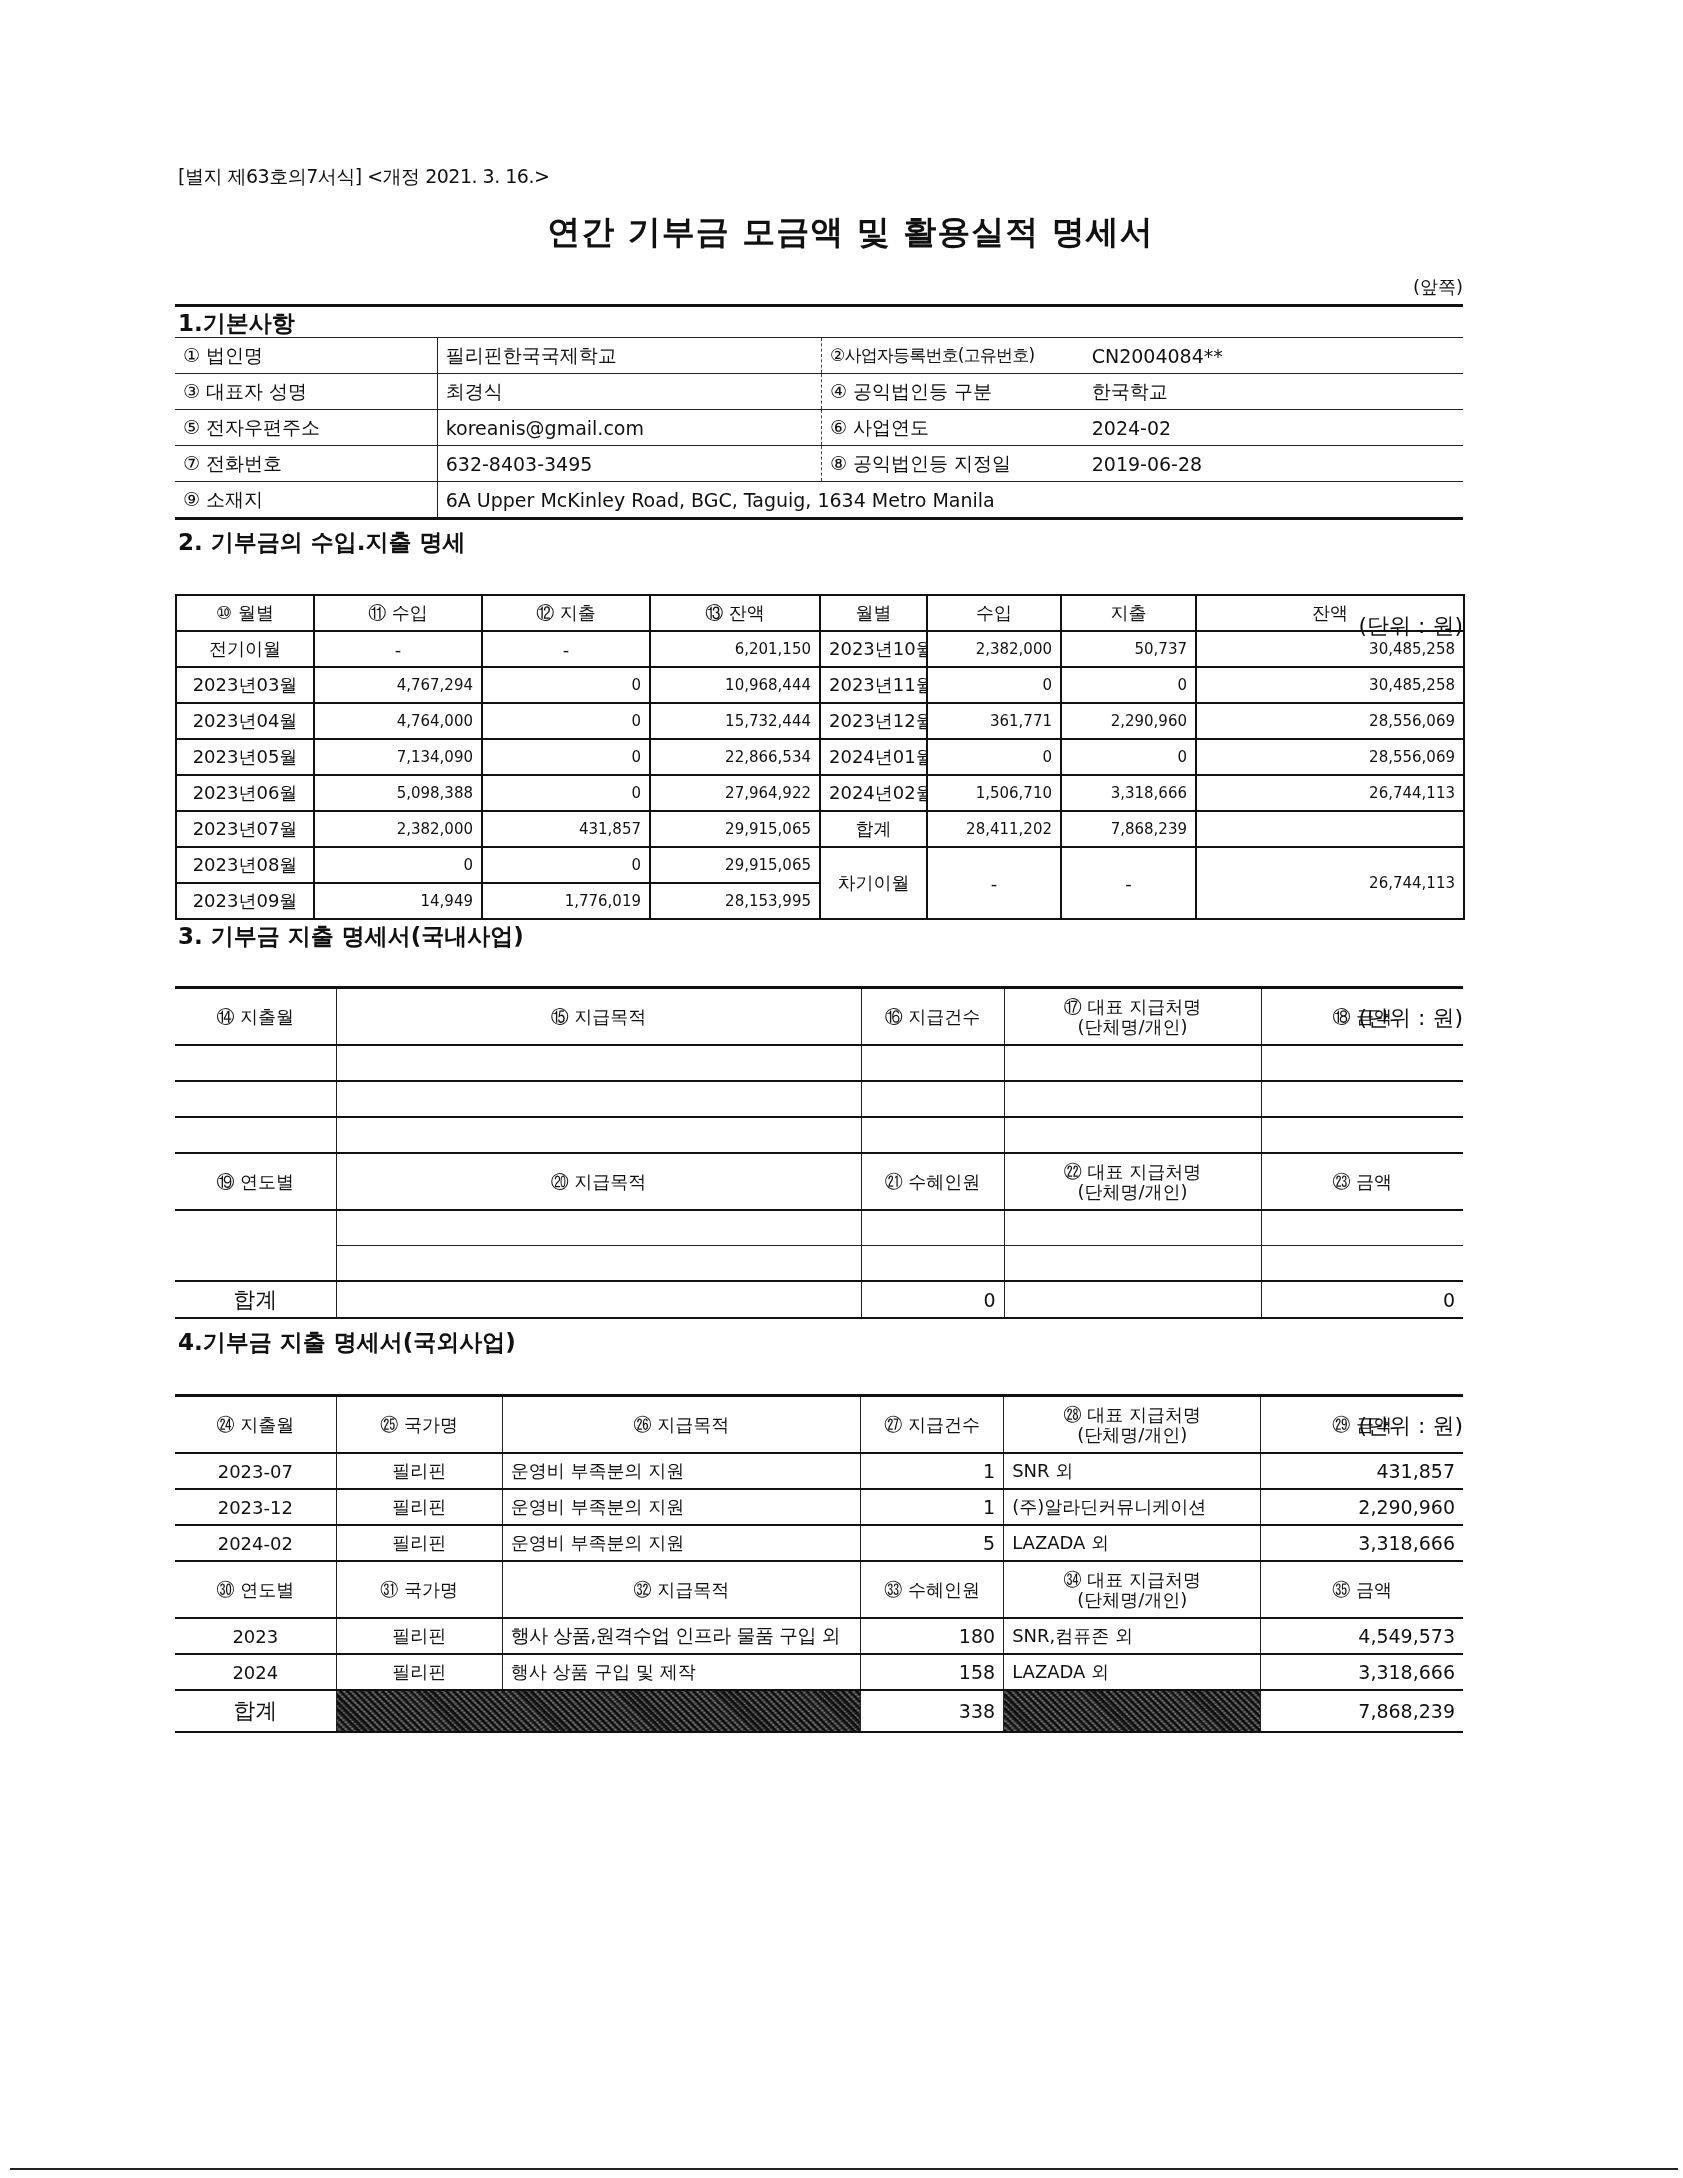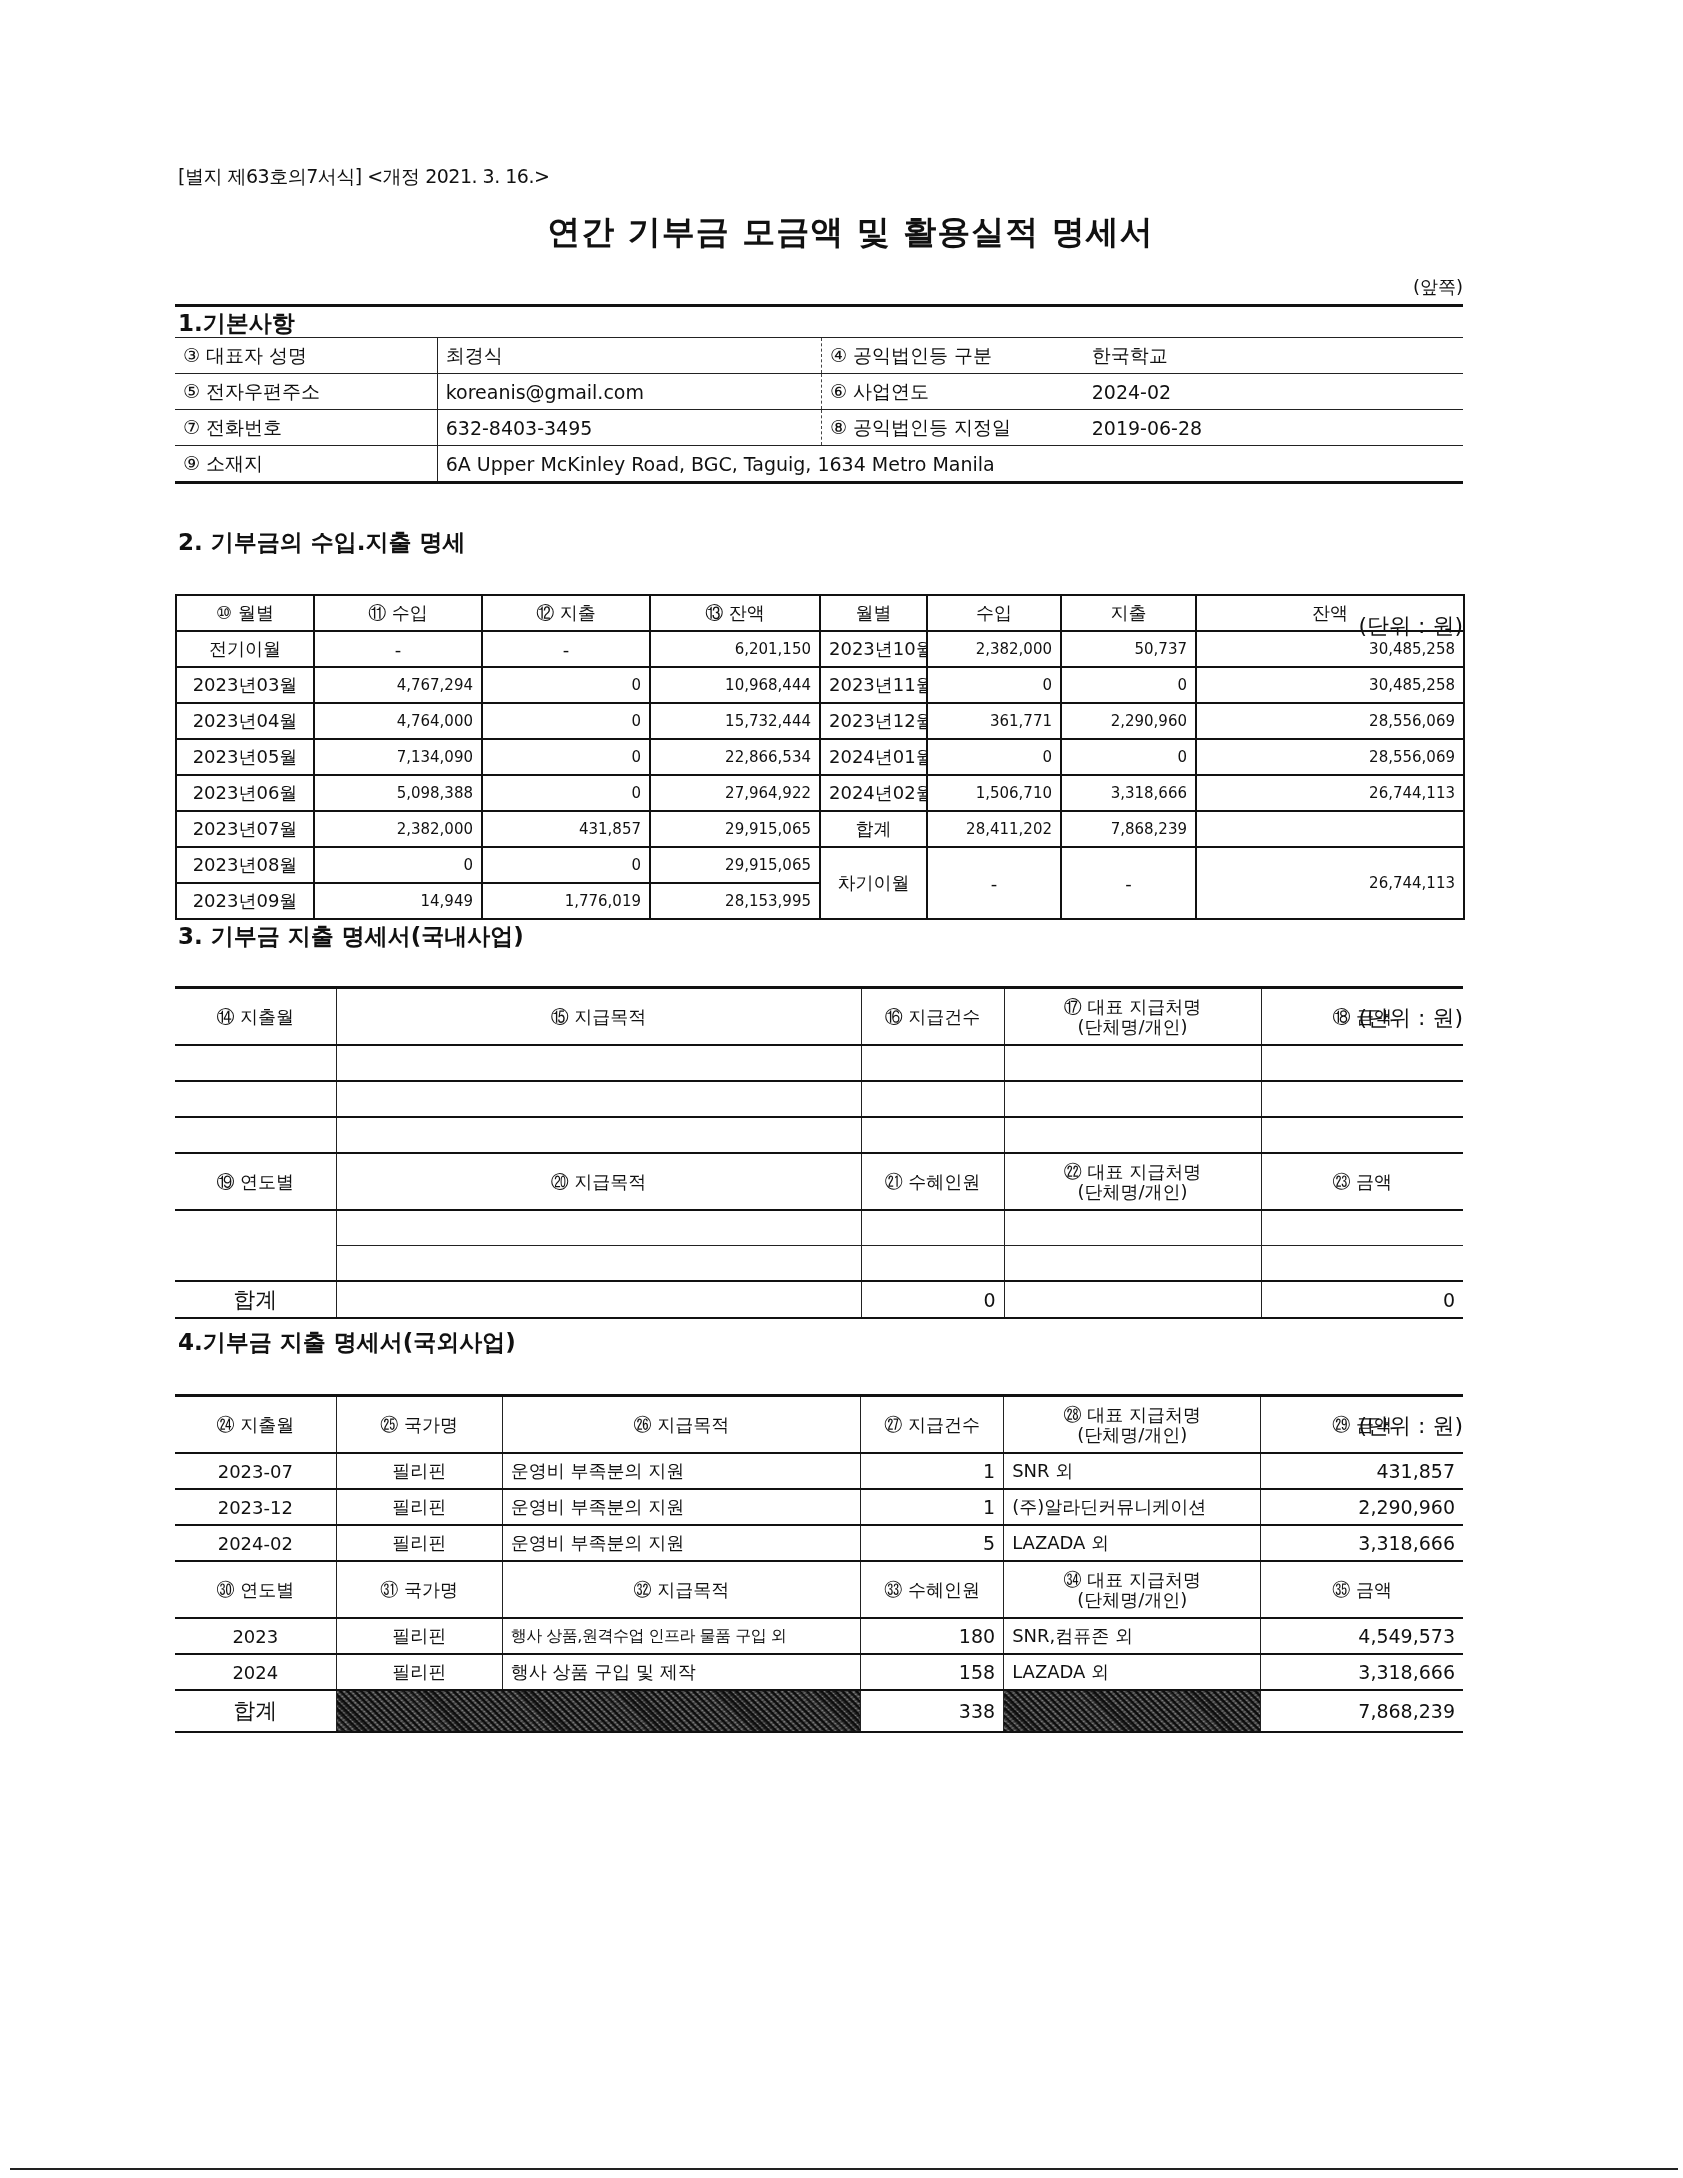--- a/index.html
+++ b/index.html
@@ -66,20 +66,26 @@
 <div class="abs" style="left:175px;top:304px;width:1288px;height:3px;background:#111;"></div>
 <div class="abs sec-title" style="top:308px;">1.기본사항</div>
 <table class="t1">
   <colgroup>
       <col style="width:262px">
       <col style="width:384px">
       <col style="width:262px">
       <col style="width:379px">
     </colgroup>
   <tbody>
+      <tr>
+    <td>① 법인명</td>
+    <td class="c-solid">필리핀한국국제학교</td>
+    <td class="c-dash" style="font-size:17px;letter-spacing:-0.8px;">②사업자등록번호(고유번호)</td>
+    <td>CN2004084**</td>
+  </tr>
   <tr>
     <td>③ 대표자 성명</td>
     <td class="c-solid">최경식</td>
     <td class="c-dash">④ 공익법인등 구분</td>
     <td>한국학교</td>
   </tr>
   <tr>
     <td>⑤ 전자우편주소</td>
     <td class="c-solid">koreanis@gmail.com</td>
     <td class="c-dash">⑥ 사업연도</td>
@@ -318,21 +324,21 @@
     <td class="h">㉚ 연도별</td>
     <td class="h">㉛ 국가명</td>
     <td class="h">㉜ 지급목적</td>
     <td class="h">㉝ 수혜인원</td>
     <td class="h"><span>㉞ 대표 지급처명</span><br><span>(단체명/개인)</span></td>
     <td class="h">㉟ 금액</td>
   </tr>
   <tr>
     <td class="r ctr">2023</td>
     <td class="r ctr">필리핀</td>
-    <td class="r" style="font-size:16px;letter-spacing:-0.5px;">행사 상품,원격수업 인프라 물품 구입 외</td>
+    <td class="r" style="font-size:19px;letter-spacing:-0.5px;">행사 상품,원격수업 인프라 물품 구입 외</td>
     <td class="r n">180</td>
     <td class="r">SNR,컴퓨존 외</td>
     <td class="r n">4,549,573</td>
   </tr>
   <tr>
     <td class="r ctr">2024</td>
     <td class="r ctr">필리핀</td>
     <td class="r">행사 상품 구입 및 제작</td>
     <td class="r n">158</td>
     <td class="r">LAZADA 외</td>

